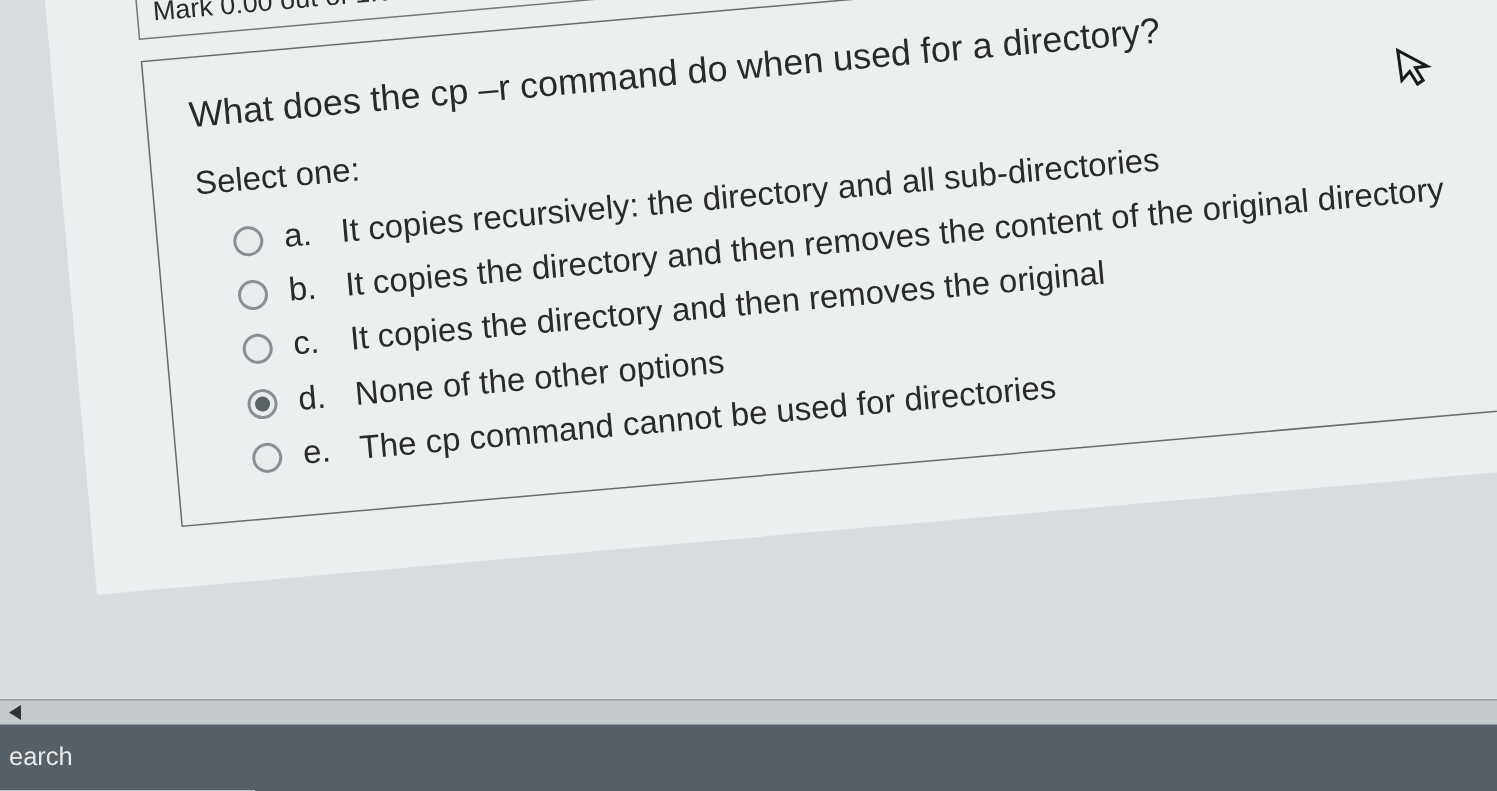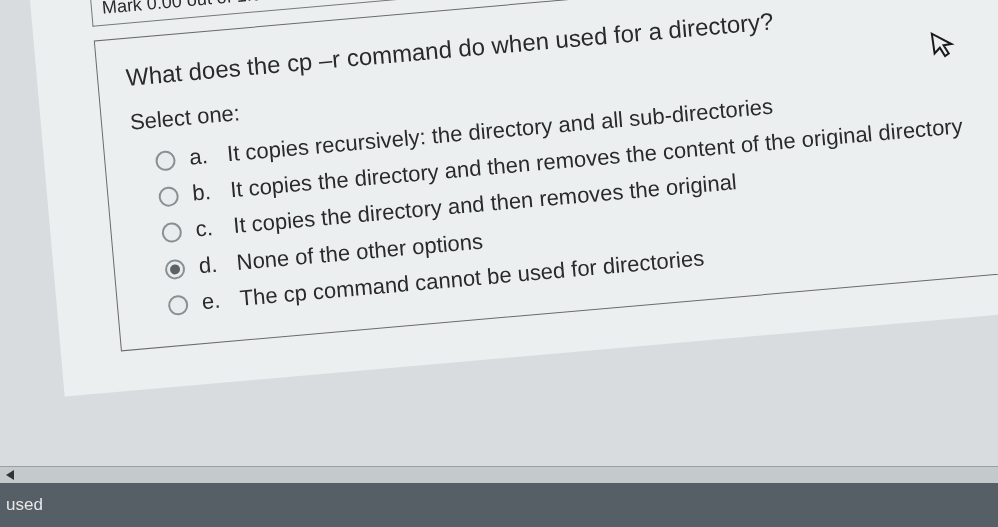--- a/index.html
+++ b/index.html
@@ -173,14 +173,14 @@
   <svg width="26" height="30" viewBox="0 0 26 30">
     <path d="M2 2 L2 22 L8 17 L12 26 L16 24 L12 15 L20 15 Z" fill="none" stroke="#1a1a1a" stroke-width="2"></path>
   </svg>
 </div>
 
 <div class="scroll-strip">
   <div class="scroll-arrow"></div>
 </div>
 
 <div class="taskbar">
-  <span class="search-label">used</span>
+  <span class="search-label">earch</span>
 </div>
 
 </body></html>

